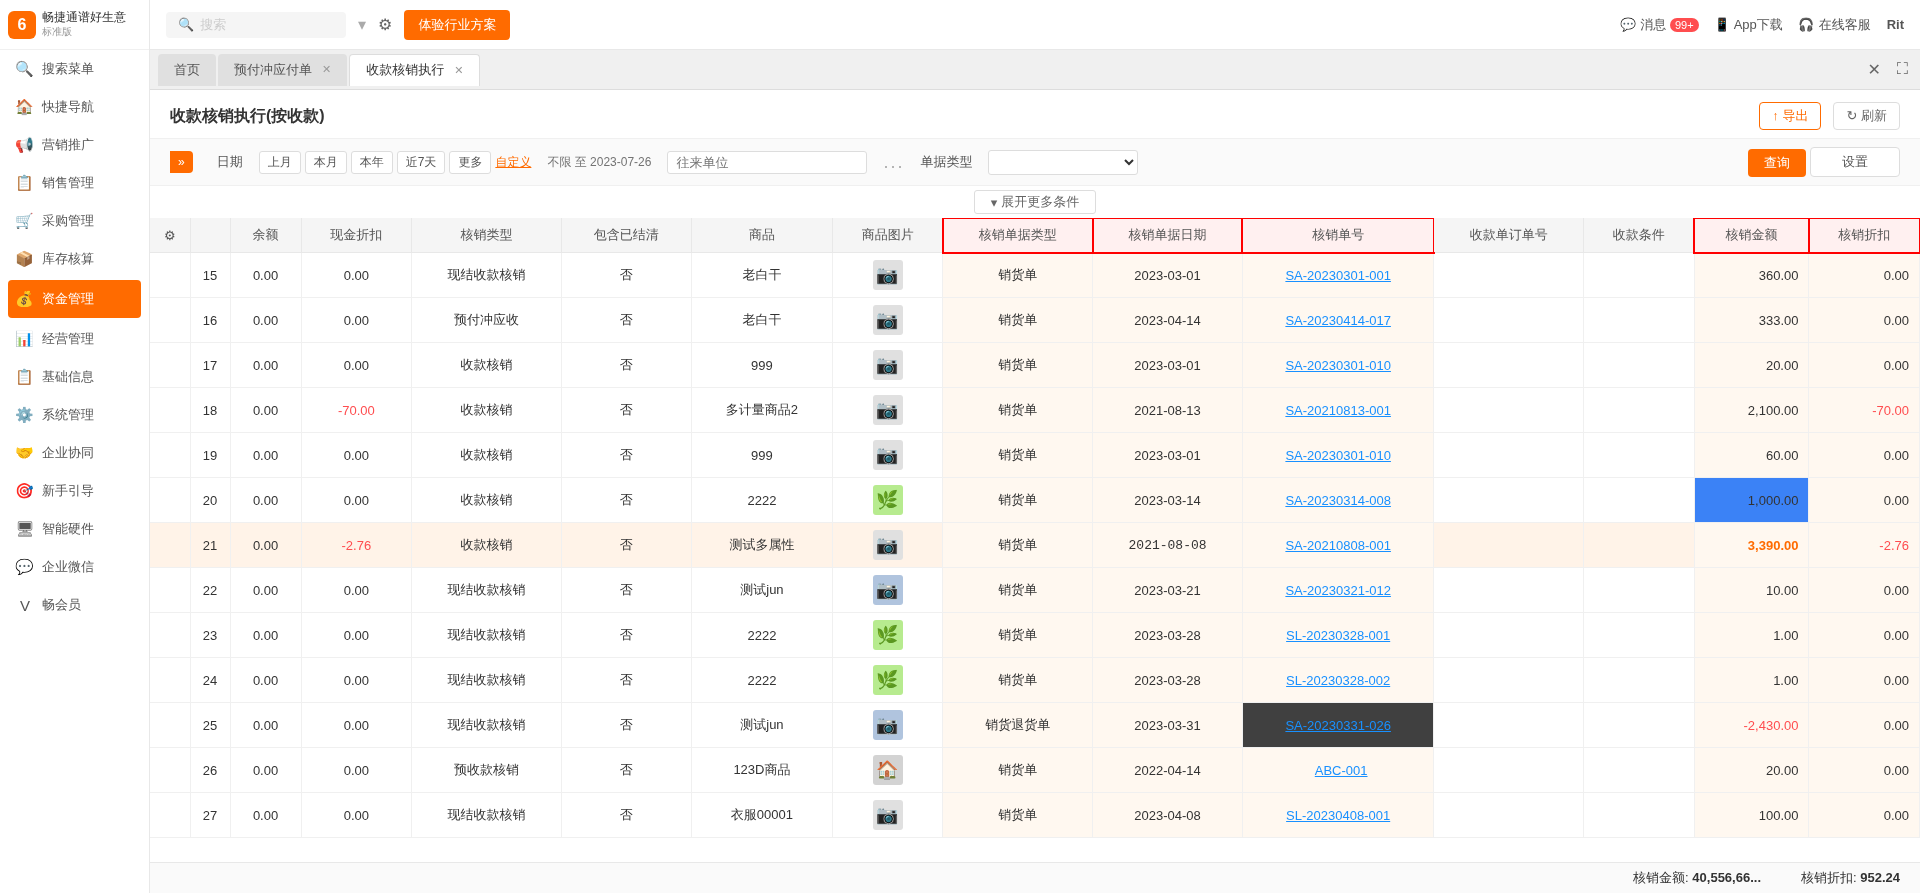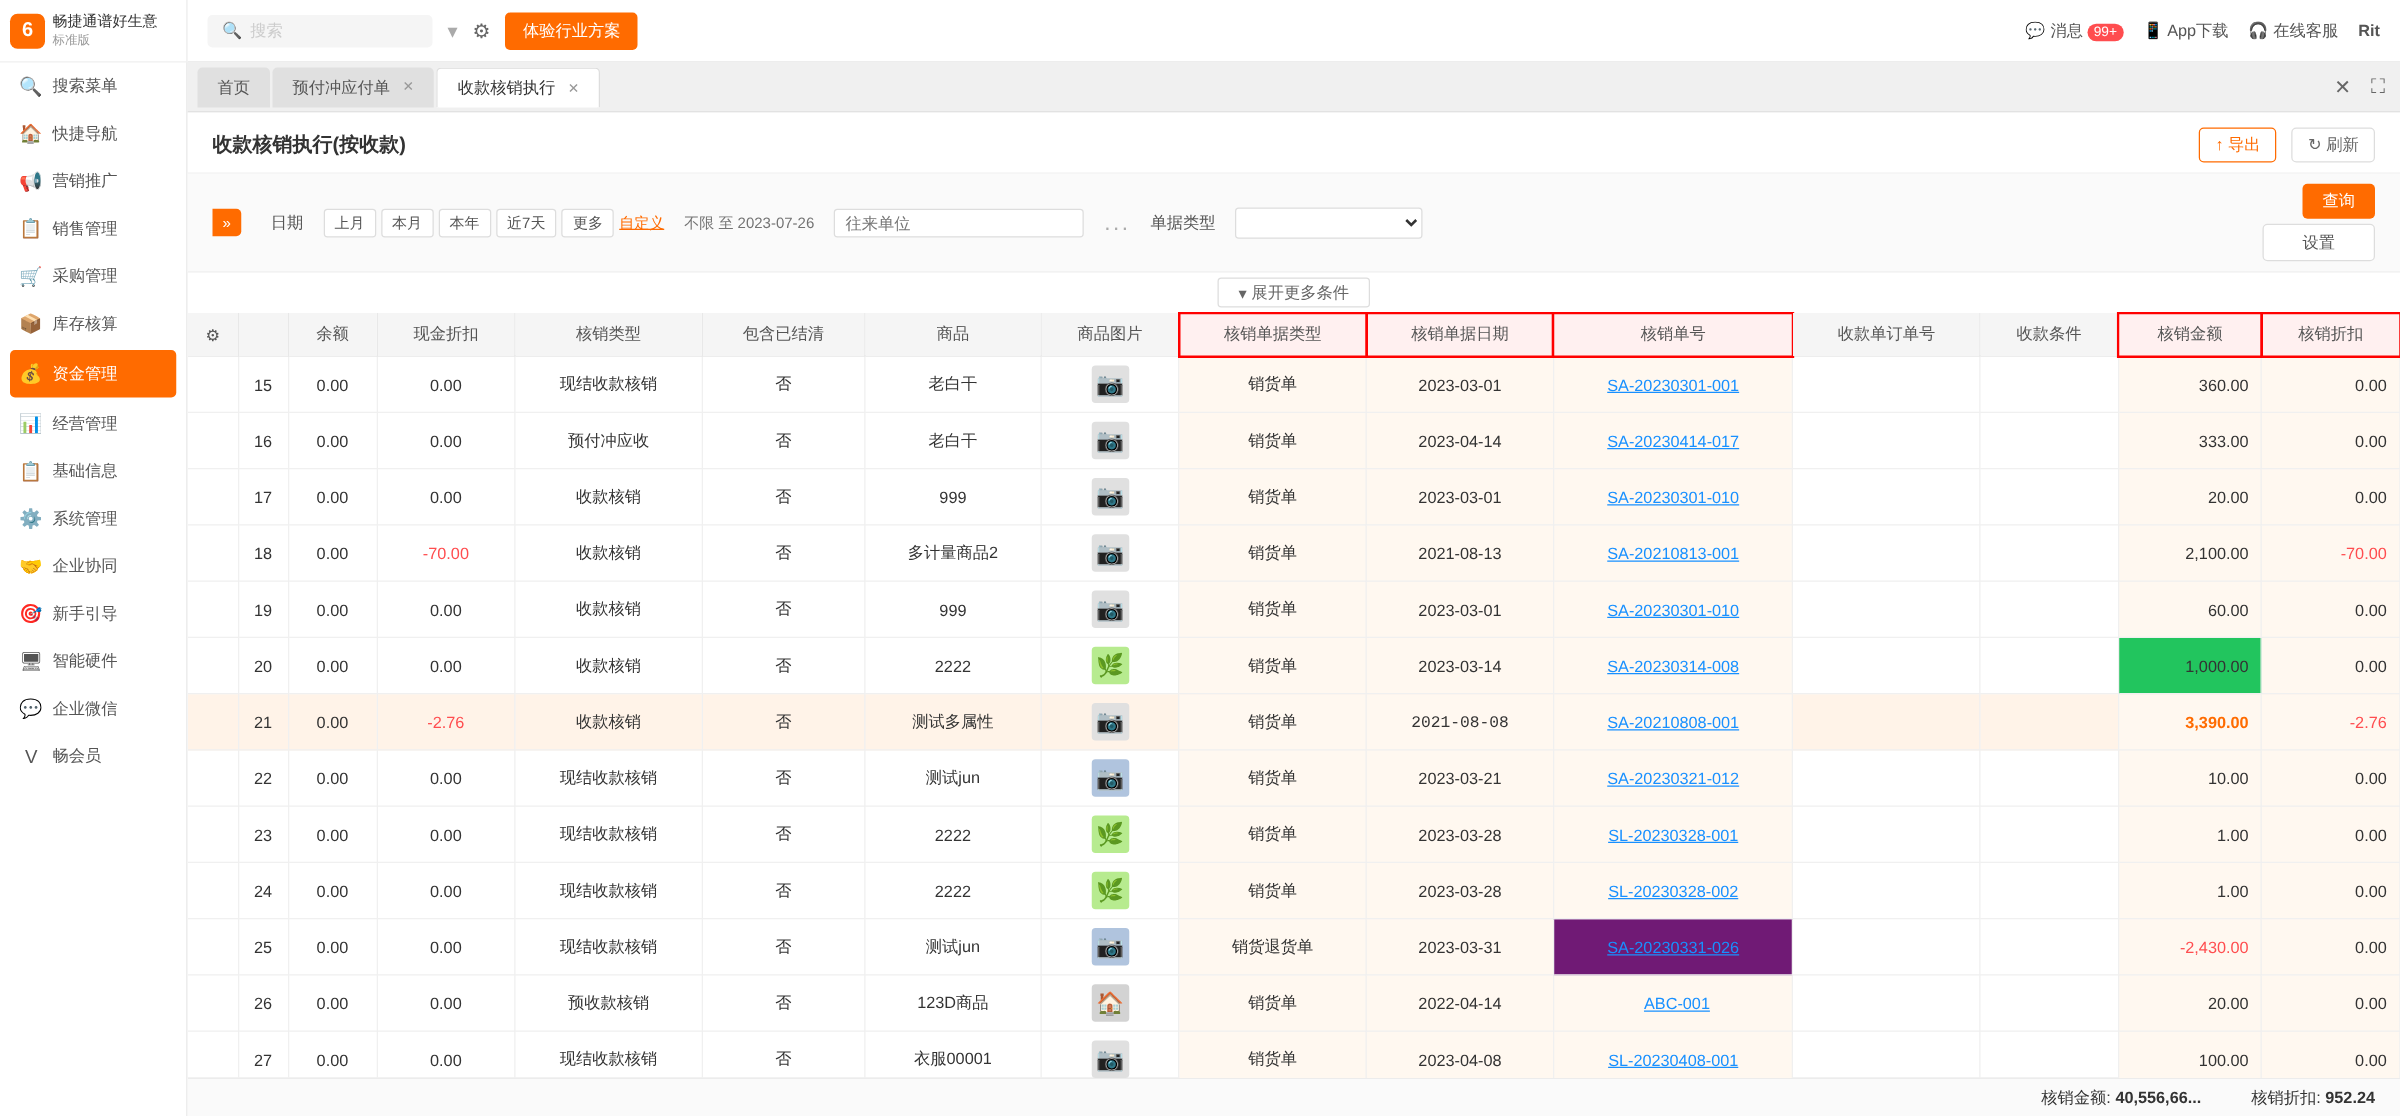--- a/index.html
+++ b/index.html
@@ -74,21 +74,21 @@
     .col-img-green { width: 30px; height: 30px; background: #b7eb8f; border-radius: 3px; display: inline-flex; align-items: center; justify-content: center; color: #aaa; font-size: 18px; }
 
     
     .table-footer { background: #fafafa; border-top: 1px solid #e8e8e8; display: flex; padding: 6px 20px; justify-content: flex-end; gap: 40px; font-size: 13px; color: #333; }
 
     
     .table-container::-webkit-scrollbar { width: 8px; height: 8px; }
     .table-container::-webkit-scrollbar-track { background: #f0f0f0; }
     .table-container::-webkit-scrollbar-thumb { background: #ccc; border-radius: 4px; }
 
-    .filter-query-section { margin-left: auto; display: flex; flex-direction: column; align-items: flex-end; gap: 4px; }
+    .filter-query-section { margin-left: auto; display: flex; flex-direction: row; align-items: flex-end; gap: 4px; }
   </style>
 </head>
 <body>
 
 <div class="sidebar">
   <div class="sidebar-logo">
     <div class="sidebar-logo-icon">6</div>
     <div>
       <div class="sidebar-logo-text">畅捷通谱好生意</div>
       <div class="sidebar-logo-badge">标准版</div>
@@ -362,21 +362,21 @@
               <td>0.00</td>
               <td>收款核销</td>
               <td>否</td>
               <td>2222</td>
               <td><div class="col-img-green">🌿</div></td>
               <td style="background: rgb(255, 248, 240);">销货单</td>
               <td style="background: rgb(255, 248, 240);">2023-03-14</td>
               <td style="background: rgb(255, 248, 240);"><span class="col-link">SA-20230314-008</span></td>
               <td></td>
               <td></td>
-              <td style="background: #22c55e; text-align: right;">1,000.00</td>
+              <td style="background: #3b82f6; text-align: right;">1,000.00</td>
               <td style="background: rgb(255, 248, 240); text-align: right;">0.00</td>
             </tr>
             <tr class="highlighted">
               <td></td>
               <td>21</td>
               <td>0.00</td>
               <td class="col-red">-2.76</td>
               <td>收款核销</td>
               <td>否</td>
               <td>测试多属性</td>
@@ -444,21 +444,21 @@
               <td></td>
               <td>25</td>
               <td>0.00</td>
               <td>0.00</td>
               <td>现结收款核销</td>
               <td>否</td>
               <td>测试jun</td>
               <td><div class="col-img" style="background: rgb(176, 196, 222);">📷</div></td>
               <td style="background: rgb(255, 248, 240);">销货退货单</td>
               <td style="background: rgb(255, 248, 240);">2023-03-31</td>
-              <td style="background: #701a75;"><span class="col-link">SA-20230331-026</span></td>
+              <td style="background: #404040;"><span class="col-link">SA-20230331-026</span></td>
               <td></td>
               <td></td>
               <td class="col-red" style="background: rgb(255, 248, 240); text-align: right;">-2,430.00</td>
               <td style="background: rgb(255, 248, 240); text-align: right;">0.00</td>
             </tr>
             <tr>
               <td></td>
               <td>26</td>
               <td>0.00</td>
               <td>0.00</td>

